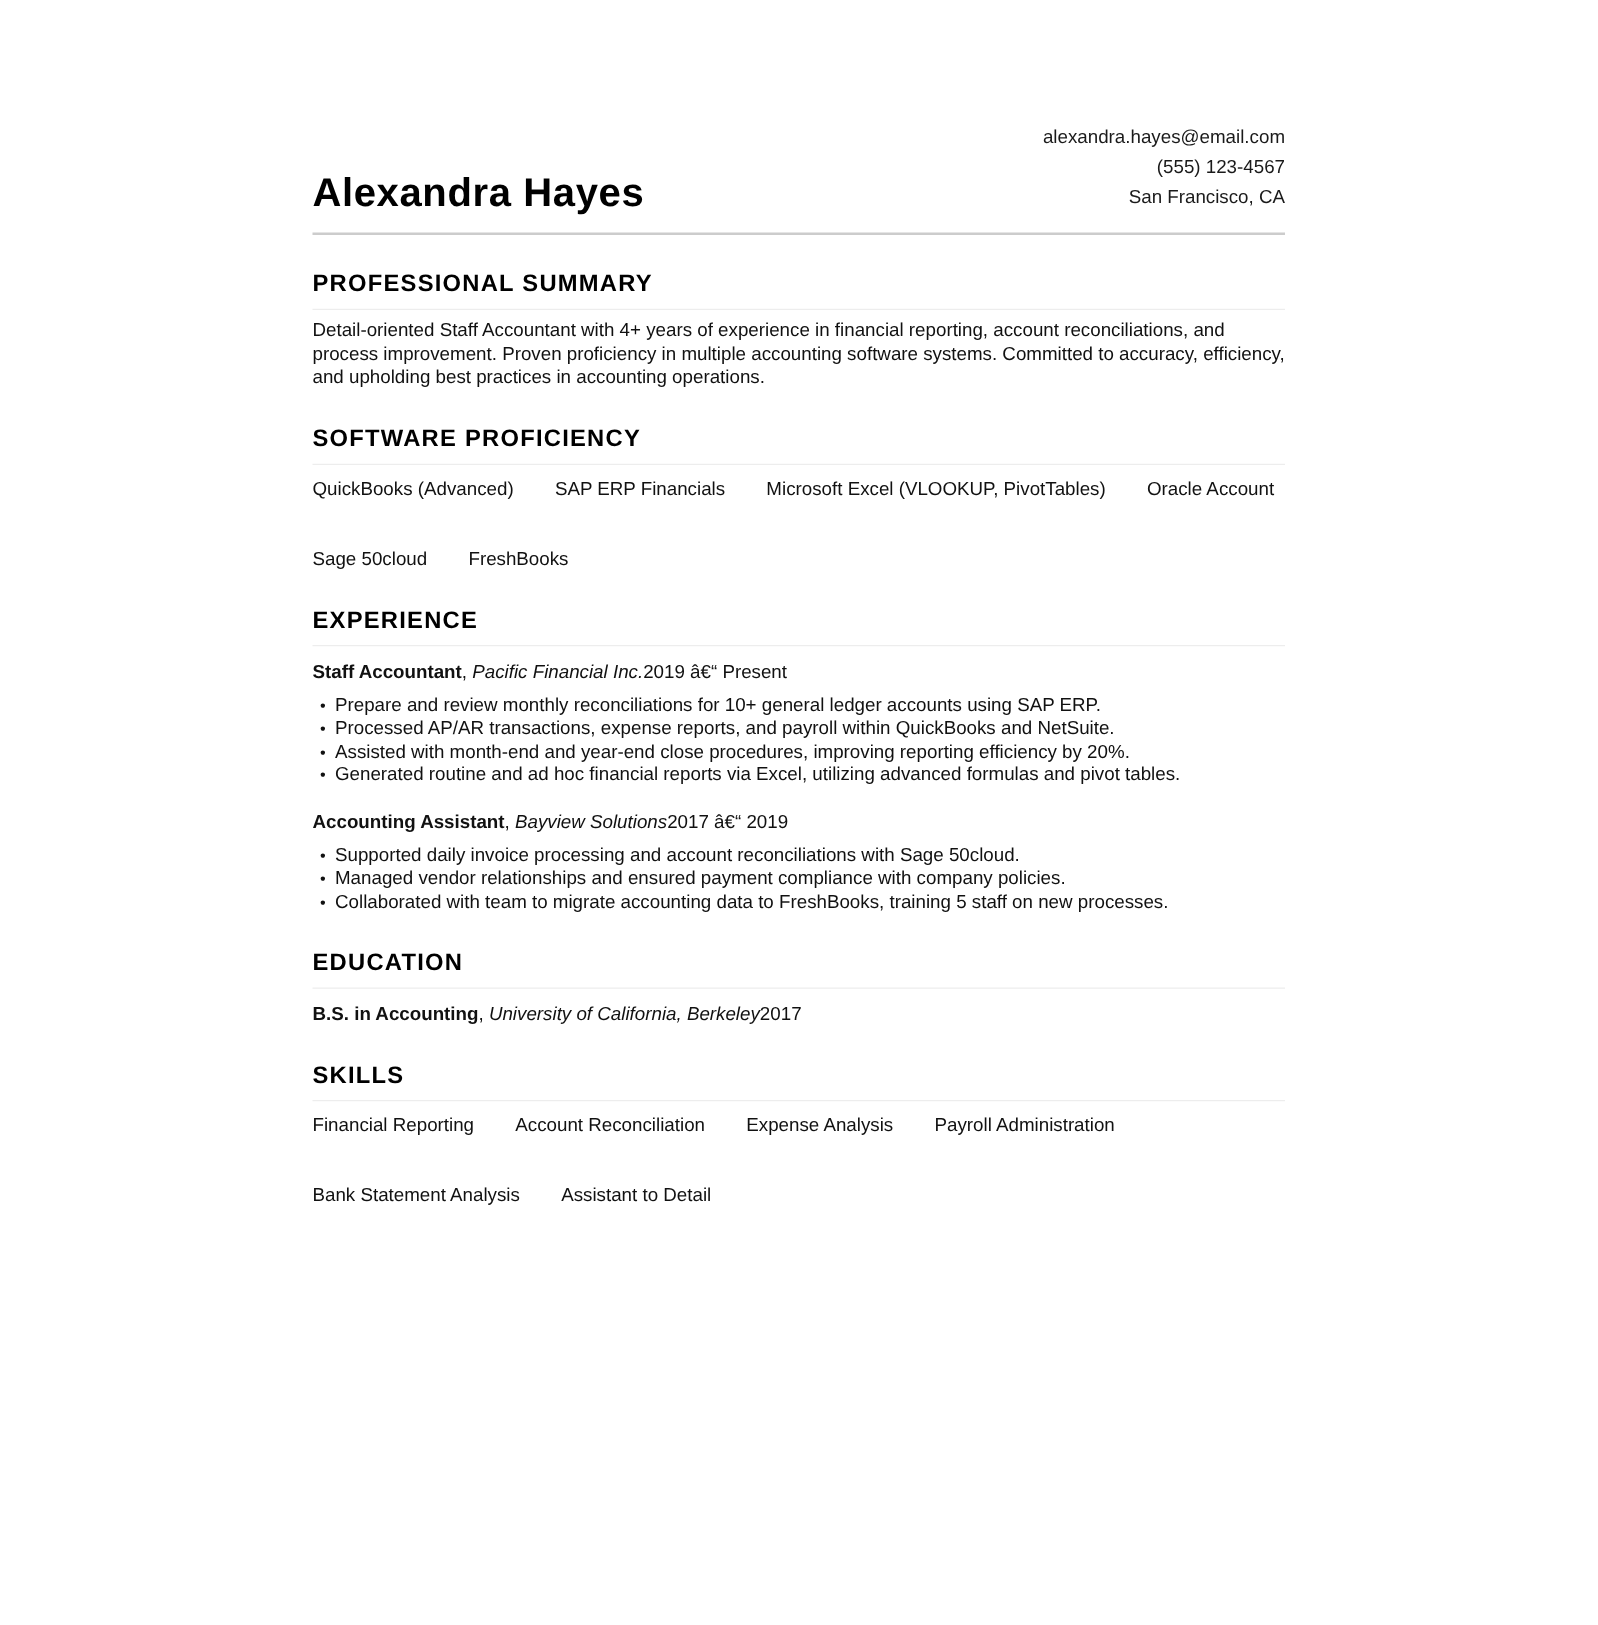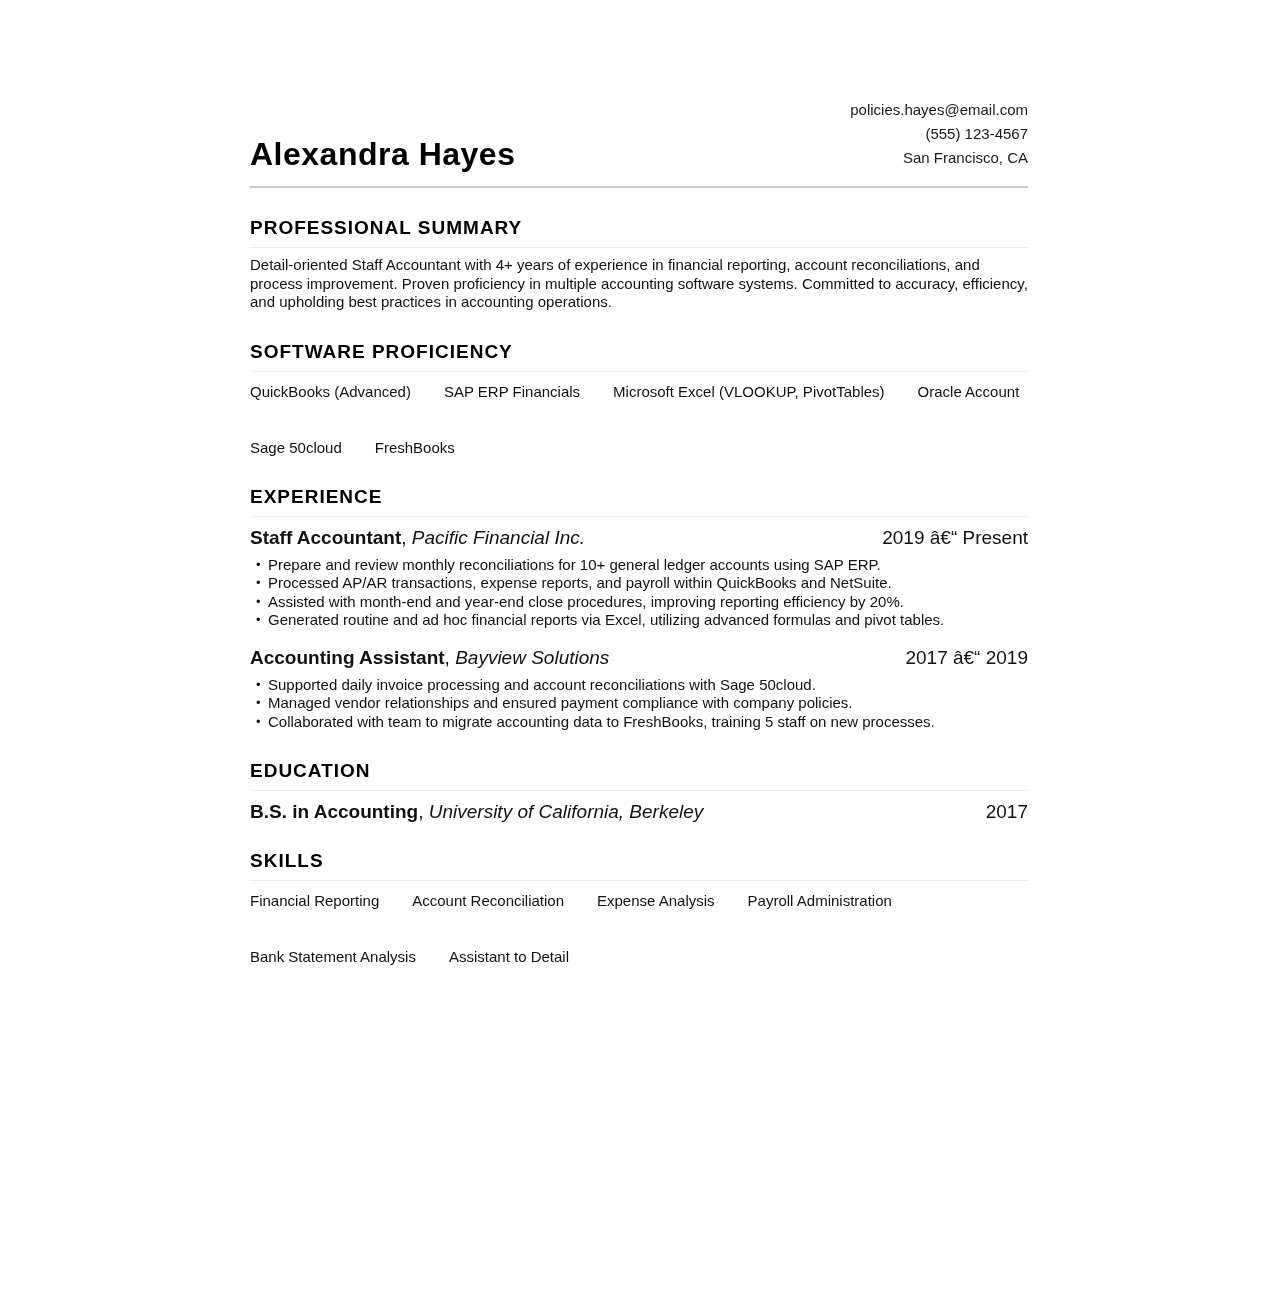--- a/index.html
+++ b/index.html
@@ -67,22 +67,21 @@
     font-size: 15px;
     line-height: 19px;
     align-items: center;
   }
 
   
   .job { margin-top: 11px; }
   .job + .job { margin-top: 18px; }
   .entry-row {
     display: flex;
-    justify-content: space-between;
-    font-size: 19px;
+    font-size: 15px;
     line-height: 19px;
   }
   .entry-title { font-weight: bold; }
   .entry-org { font-style: italic; }
   .entry-dates { white-space: nowrap; }
 
   ul.bullets {
     margin: 9px 0 0;
     padding: 0 0 0 18px;
     list-style: none;
@@ -101,21 +100,21 @@
   .edu-row { margin-top: 11px; }
 </style>
 </head>
 <body>
 
 <div class="page">
 
   <header class="resume-header">
     <h1 class="name">Alexandra Hayes</h1>
     <div class="contact">
-      <div>policies.hayes@email.com</div>
+      <div>alexandra.hayes@email.com</div>
       <div>(555) 123-4567</div>
       <div>San Francisco, CA</div>
     </div>
   </header>
 
   <section>
     <h2 class="section-heading">PROFESSIONAL SUMMARY</h2>
     <p class="summary-text">Detail-oriented Staff Accountant with 4+ years of experience in financial reporting, account reconciliations, and process improvement. Proven proficiency in multiple accounting software systems. Committed to accuracy, efficiency, and upholding best practices in accounting operations.</p>
   </section>
 

